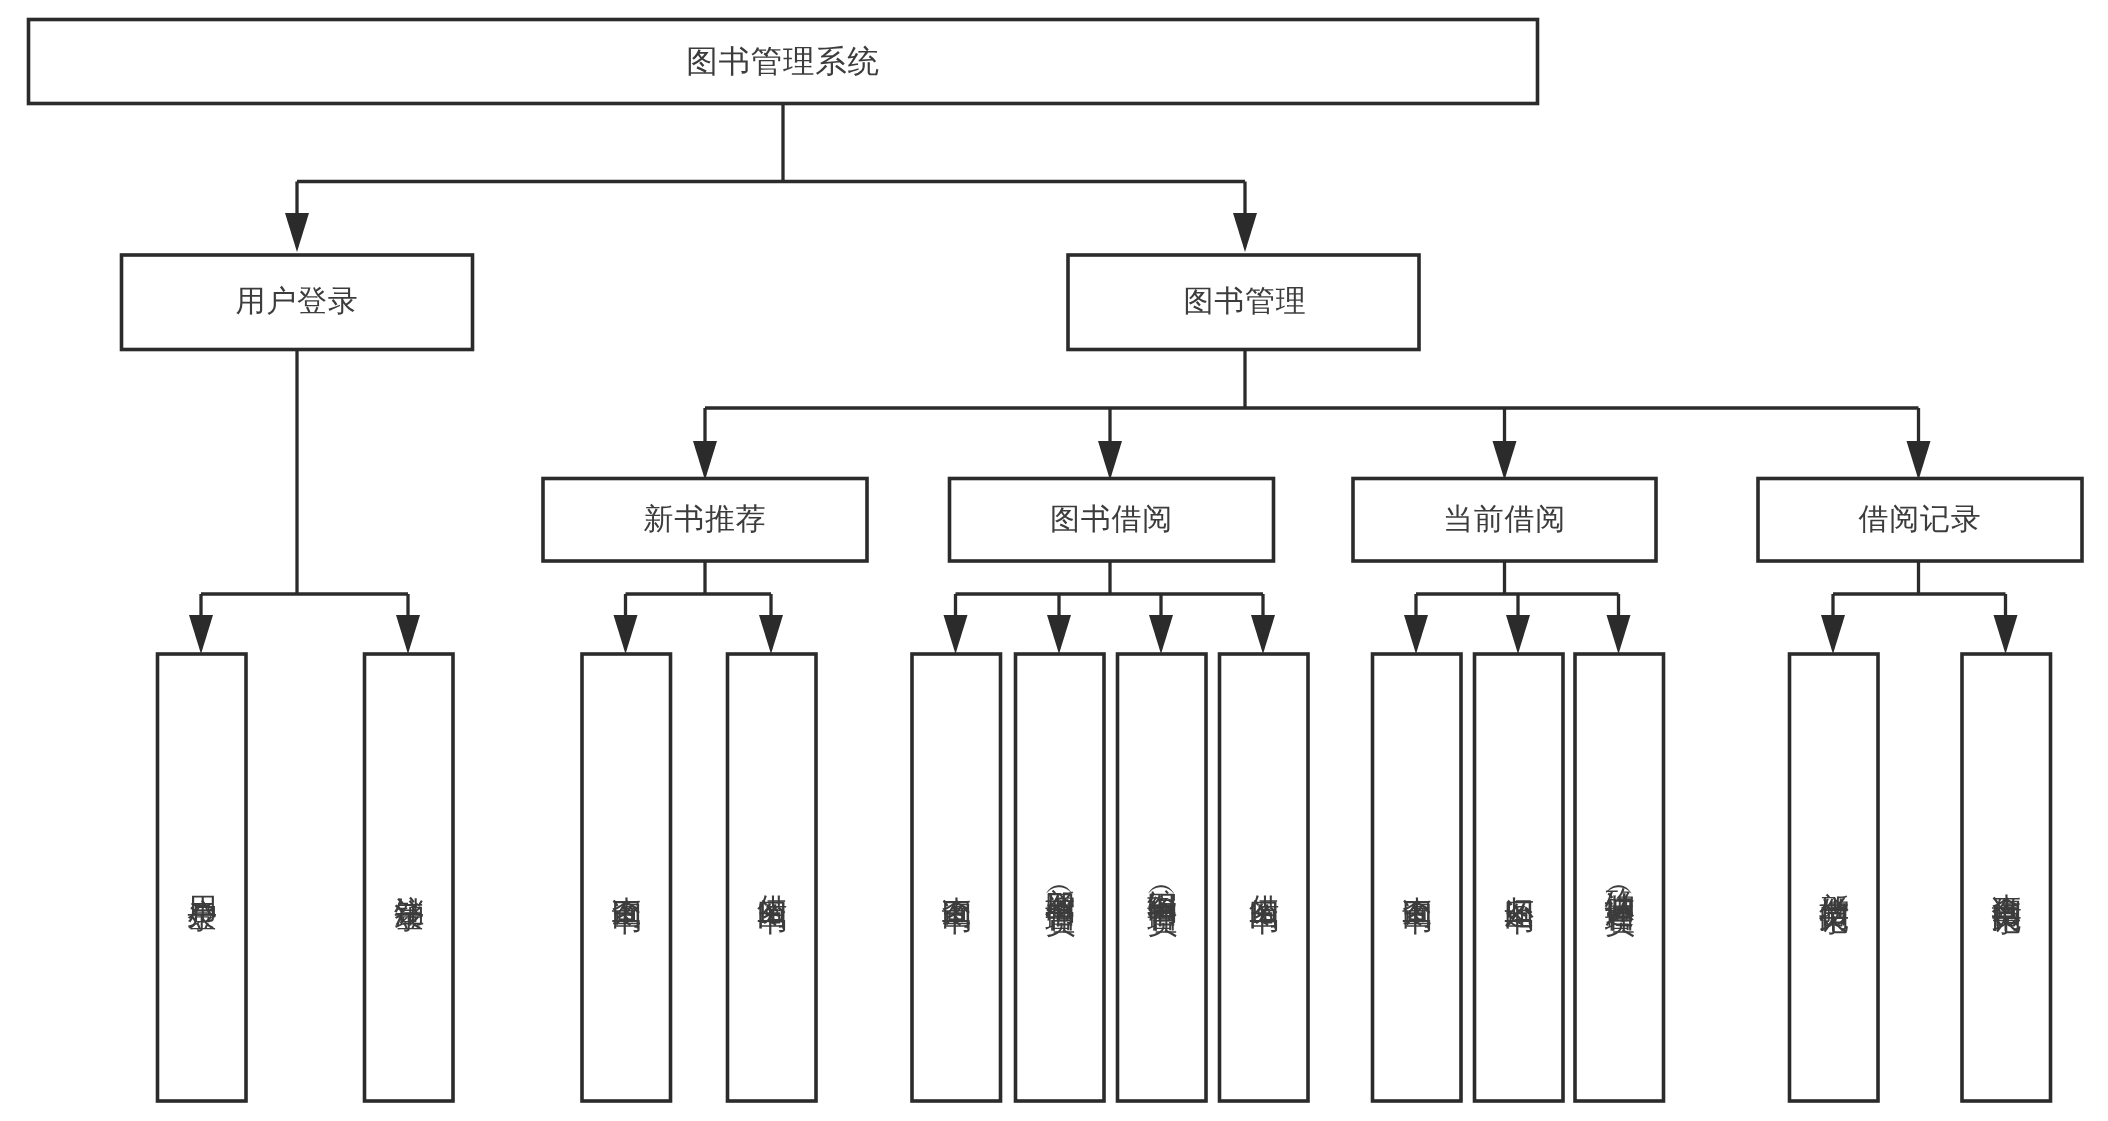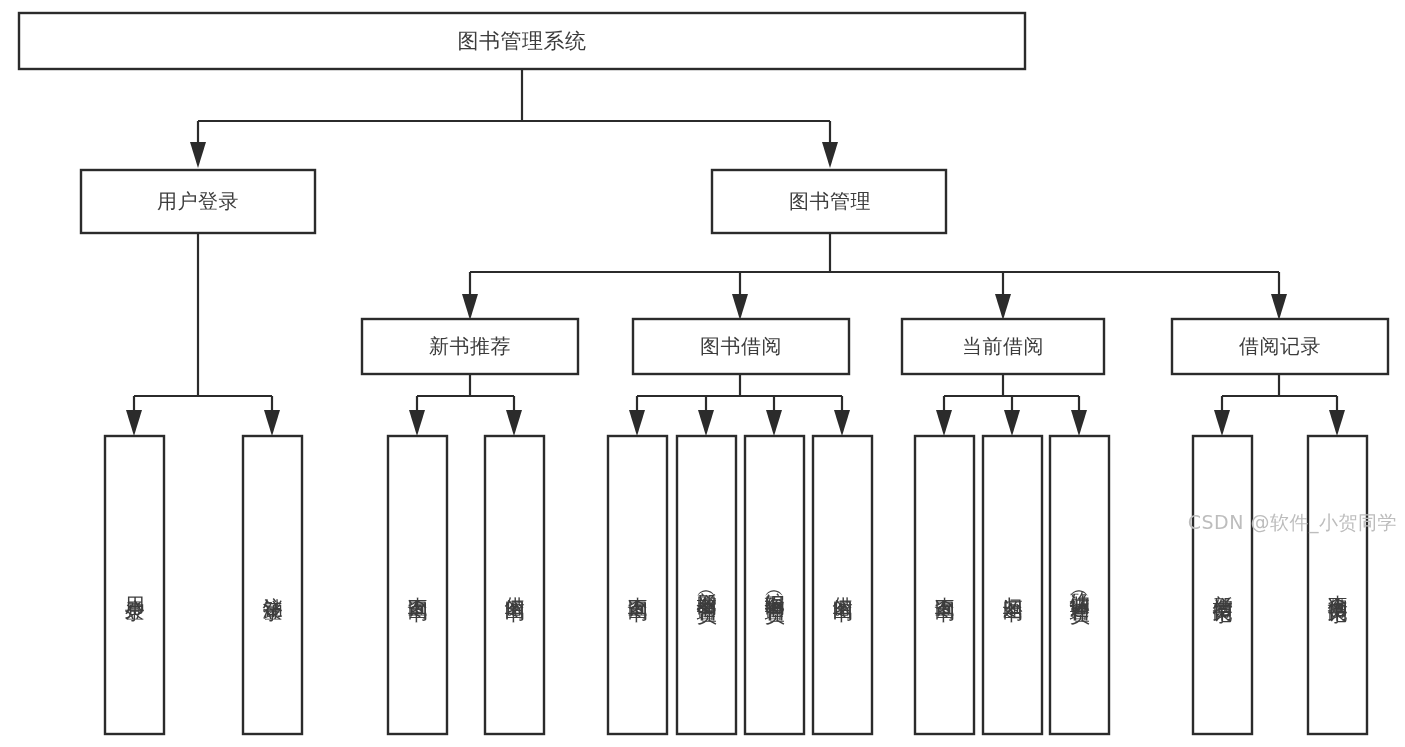--- a/index.html
+++ b/index.html
@@ -222,15 +222,14 @@
   <div class="leaf-label-wrap" style="left:745px; top:436px; width:59px; height:298px;">编辑图书（管理员）</div>
   <div class="leaf-label-wrap" style="left:813px; top:436px; width:59px; height:298px;">借阅图书</div>
 
   <div class="leaf-label-wrap" style="left:915px; top:436px; width:59px; height:298px;">查询图书</div>
   <div class="leaf-label-wrap" style="left:983px; top:436px; width:59px; height:298px;">归还图书</div>
   <div class="leaf-label-wrap" style="left:1050px; top:436px; width:59px; height:298px;">确认归还（管理员）</div>
 
   <div class="leaf-label-wrap" style="left:1193px; top:436px; width:59px; height:298px;">新增借阅记录</div>
   <div class="leaf-label-wrap" style="left:1308px; top:436px; width:59px; height:298px;">查询借阅记录</div>
 
-  <div class="watermark">CSDN @软件_小贺同学</div>
 
 </div>
 
 </body></html>

